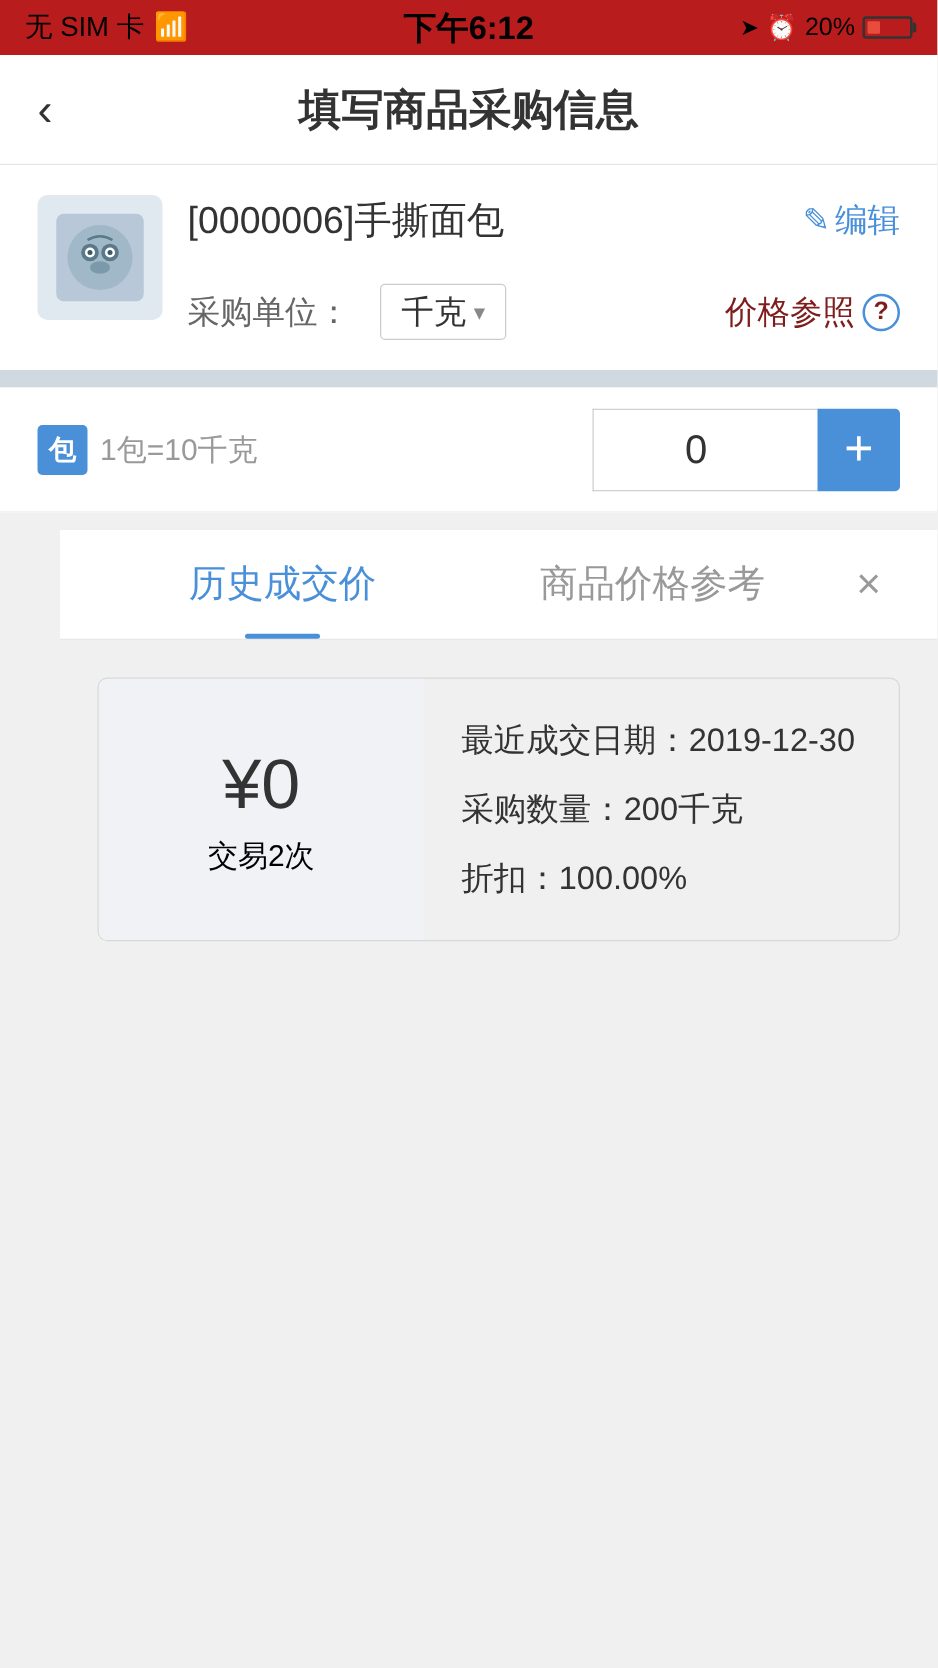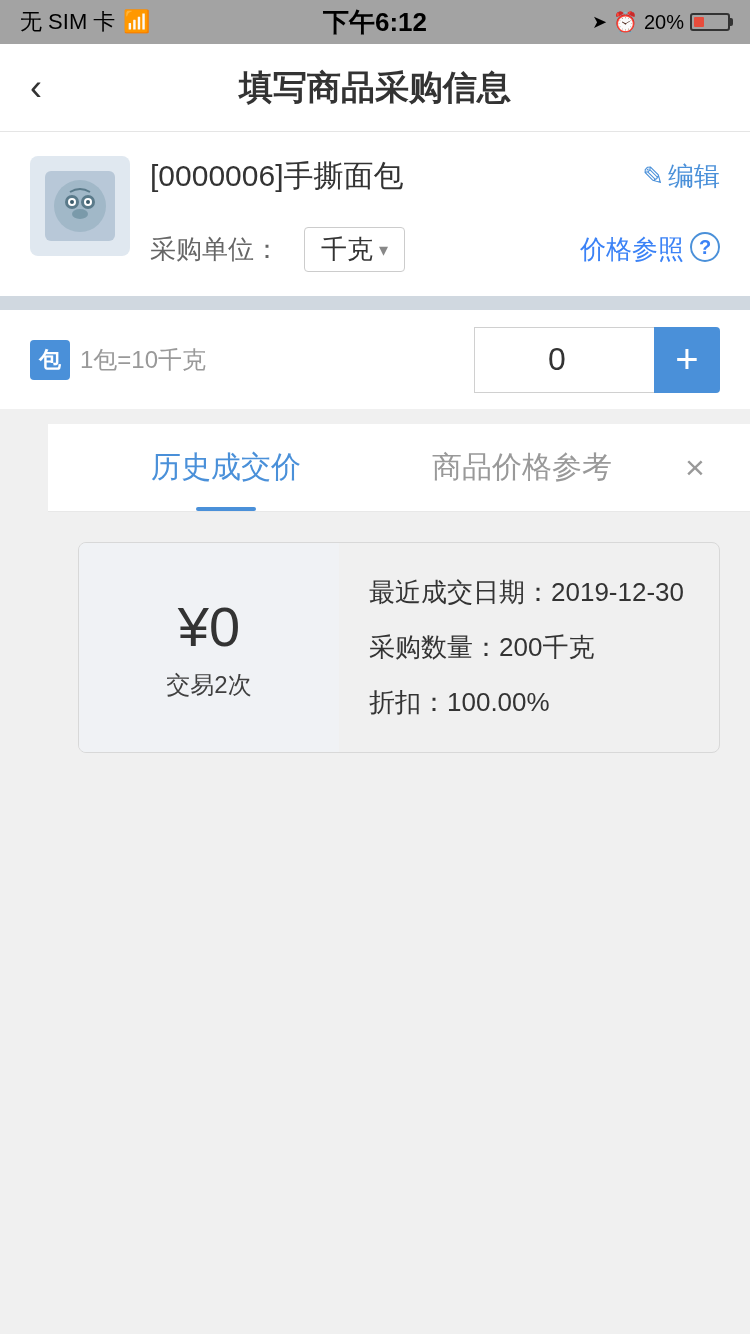--- a/index.html
+++ b/index.html
@@ -9,21 +9,21 @@
       min-height: 1334px;
       font-family: -apple-system, "PingFang SC", "Helvetica Neue", Arial, sans-serif;
       background: #f0f0f0;
       overflow-x: hidden;
     }
 
     
     .status-bar {
       width: 750px;
       height: 44px;
-      background: #a3a3a3;
+      background: #b91c1c;
       display: flex;
       align-items: center;
       justify-content: space-between;
       padding: 0 20px;
       font-size: 24px;
       font-weight: 500;
     }
     .status-left {
       display: flex;
       align-items: center;
@@ -178,22 +178,23 @@
       display: flex;
       align-items: center;
       gap: 6px;
     }
     .unit-select-arrow {
       font-size: 18px;
       color: #888;
     }
     .price-ref {
       font-size: 26px;
-      color: #3b82f6;
-      display: flex;
+      color: #7f1d1d;
+      display: flex;
+      align-items: center;
       gap: 6px;
     }
     .price-ref-icon {
       width: 30px;
       height: 30px;
       border-radius: 50%;
       border: 2px solid #4a90d9;
       display: flex;
       align-items: center;
       justify-content: center;
@@ -339,21 +340,21 @@
       justify-content: center;
       padding: 40px 20px;
     }
     .price-amount {
       font-size: 56px;
       font-weight: 400;
       color: #333;
     }
     .price-trades {
       font-size: 24px;
-      color: #404040;
+      color: #000000;
       margin-top: 10px;
     }
     .price-card-right {
       flex: 1;
       padding: 30px 30px;
       display: flex;
       flex-direction: column;
       gap: 16px;
     }
     .price-detail-row {

